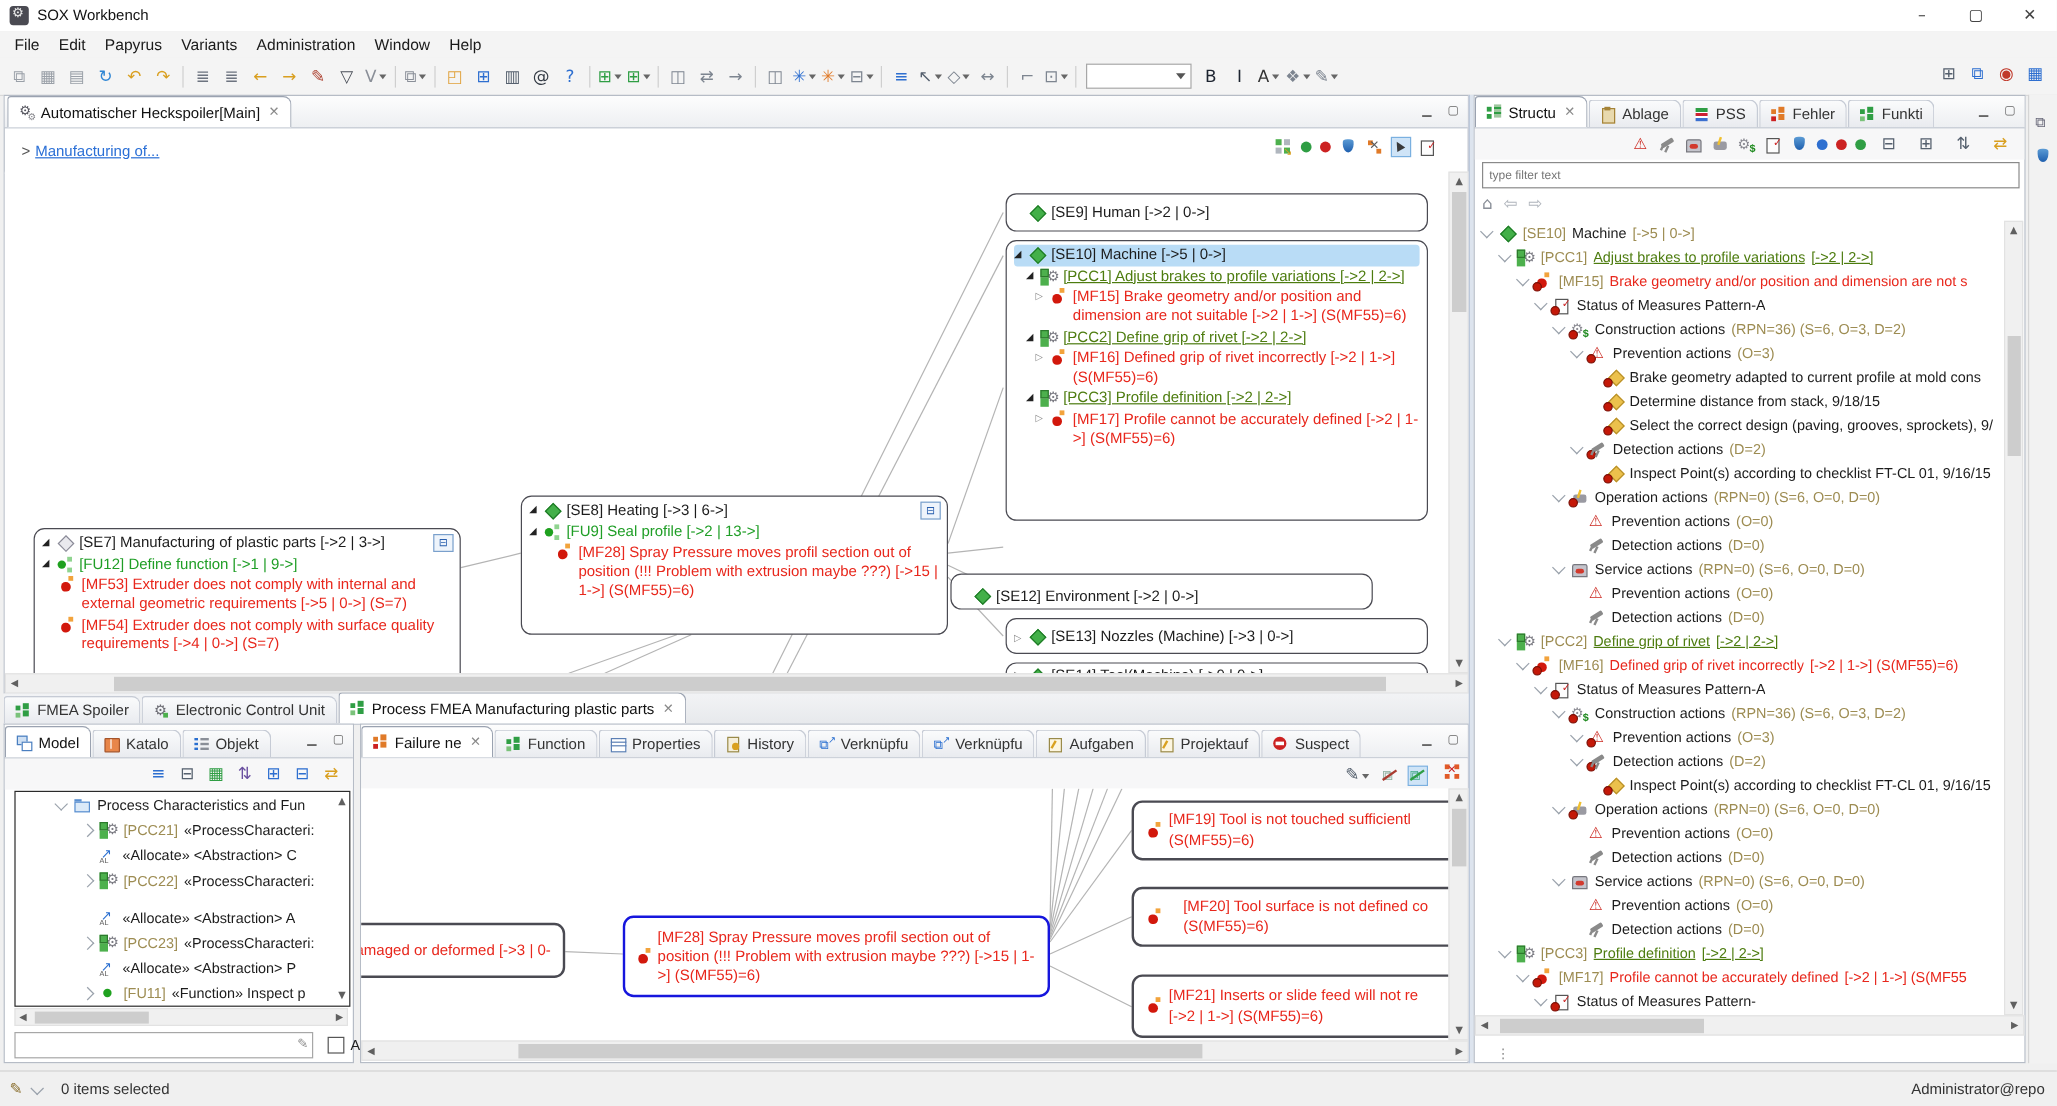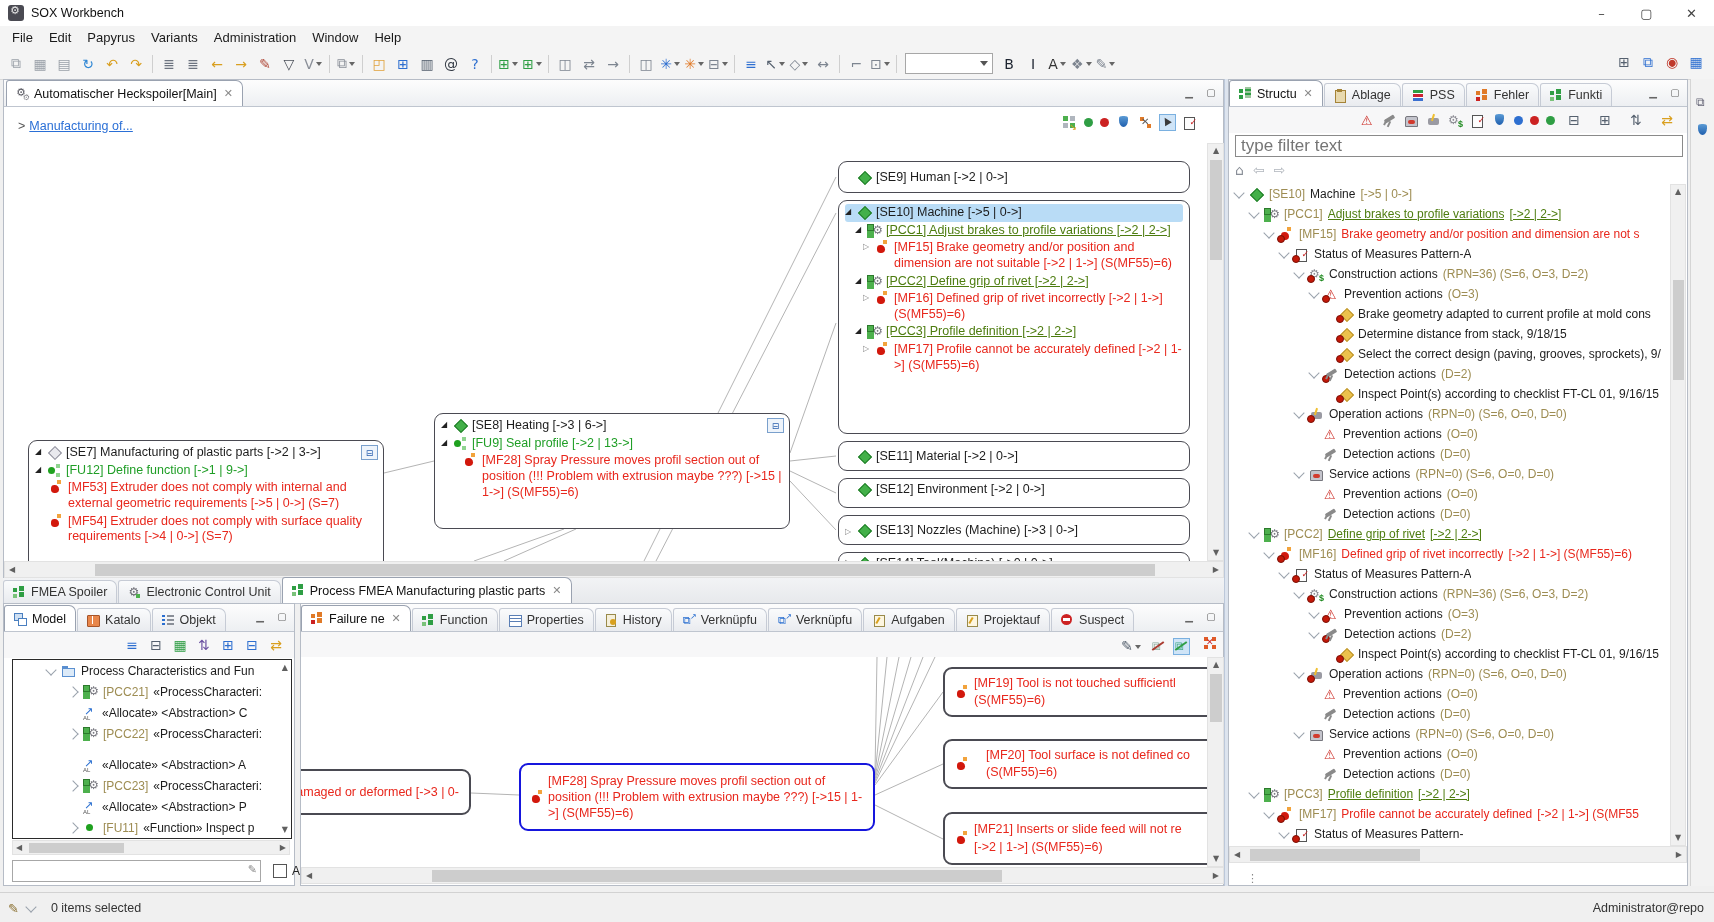--- a/index.html
+++ b/index.html
@@ -285,26 +285,21 @@
             <span class="btxt c-b">[PCC3] Profile definition [-&gt;2 | 2-&gt;]</span>
           </div>
           <div class="brow" style="padding-left: 18px;">
             <span class="bexp glyph" style="color: rgb(136, 136, 136);">▷</span>
             <span class="ti ti-mf"></span>
             <span class="btxt c-r">[MF17] Profile cannot be accurately defined [-&gt;2 | 1-&gt;]  (S(MF55)=6)</span>
           </div>
         </div>
     </div>
 
-    <div class="node" style="left:834px;top:298px;width:352px;height:30px;display:flex;align-items:center;">
-      <span class="bexp"></span>
-        <span class="ti ti-se"></span>
-      <span class="btxt c-k">[SE11] Material [-&gt;2 | 0-&gt;]</span>
-    </div>
-    <div class="node" style="left:834px;top:335px;width:352px;height:30px;display:flex;align-items:flex-start;">
+    <div class="node" style="left:788px;top:335px;width:352px;height:30px;display:flex;align-items:flex-end;">
       <span class="bexp"></span>
         <span class="ti ti-se"></span>
       <span class="btxt c-k">[SE12] Environment [-&gt;2 | 0-&gt;]</span>
     </div>
     <div class="node" style="left:834px;top:372px;width:352px;height:30px;display:flex;align-items:center;">
       <span class="bexp glyph" style="color:#888;">▷</span>
         <span class="ti ti-se"></span>
       <span class="btxt c-k">[SE13] Nozzles (Machine) [-&gt;3 | 0-&gt;]</span>
     </div>
     <div class="node" style="left:834px;top:409px;width:352px;height:30px;display:flex;align-items:flex-start;">
@@ -618,21 +613,21 @@
       <span class="ti ti-status"></span>
       <span class="ti ti-shield"></span>
       <span class="dotic" style="background: rgb(46, 111, 208);"></span>
       <span class="dotic" style="background: rgb(204, 34, 34);"></span>
       <span class="dotic" style="background: rgb(47, 158, 68);"></span>
       <span class="tbtn glyph" style="color: rgb(85, 96, 110);">⊟</span>
       <span class="tbtn glyph" style="color: rgb(85, 96, 110);">⊞</span>
       <span class="tbtn glyph" style="color: rgb(85, 96, 110);">⇅</span>
       <span class="tbtn glyph" style="color: rgb(217, 159, 31);">⇄</span>
     </div>
-  <input style="position: absolute; left: 6px; top: 55px; width: 436px; height: 20px; border: 1px solid rgb(138, 138, 138); padding: 0px 5px; font-size: 17px; color: rgb(68, 68, 68);" placeholder="type filter text">
+  <input style="position: absolute; left: 6px; top: 55px; width: 436px; height: 20px; border: 1px solid rgb(138, 138, 138); padding: 0px 5px; font-size: 10px; color: rgb(68, 68, 68);" placeholder="type filter text">
   <div style="position:absolute;left:6px;top:82px;display:flex;gap:9px;align-items:center;">
     <span class="glyph" style="color:#8a8f98;font-size:14px;">⌂</span>
     <span class="glyph" style="color:#b0b5bc;font-size:14px;">⇦</span>
     <span class="glyph" style="color:#b0b5bc;font-size:14px;">⇨</span>
   </div>
   <div id="rtree" style="position:absolute;left:2px;top:104px;width:440px;height:680px;overflow:hidden;">
       <div class="rrow" style="padding-left: 4px;">
         <span class="chevC"></span>
         <span class="ti ti-se"></span>
         <span class="rt c-id">[SE10]</span>

